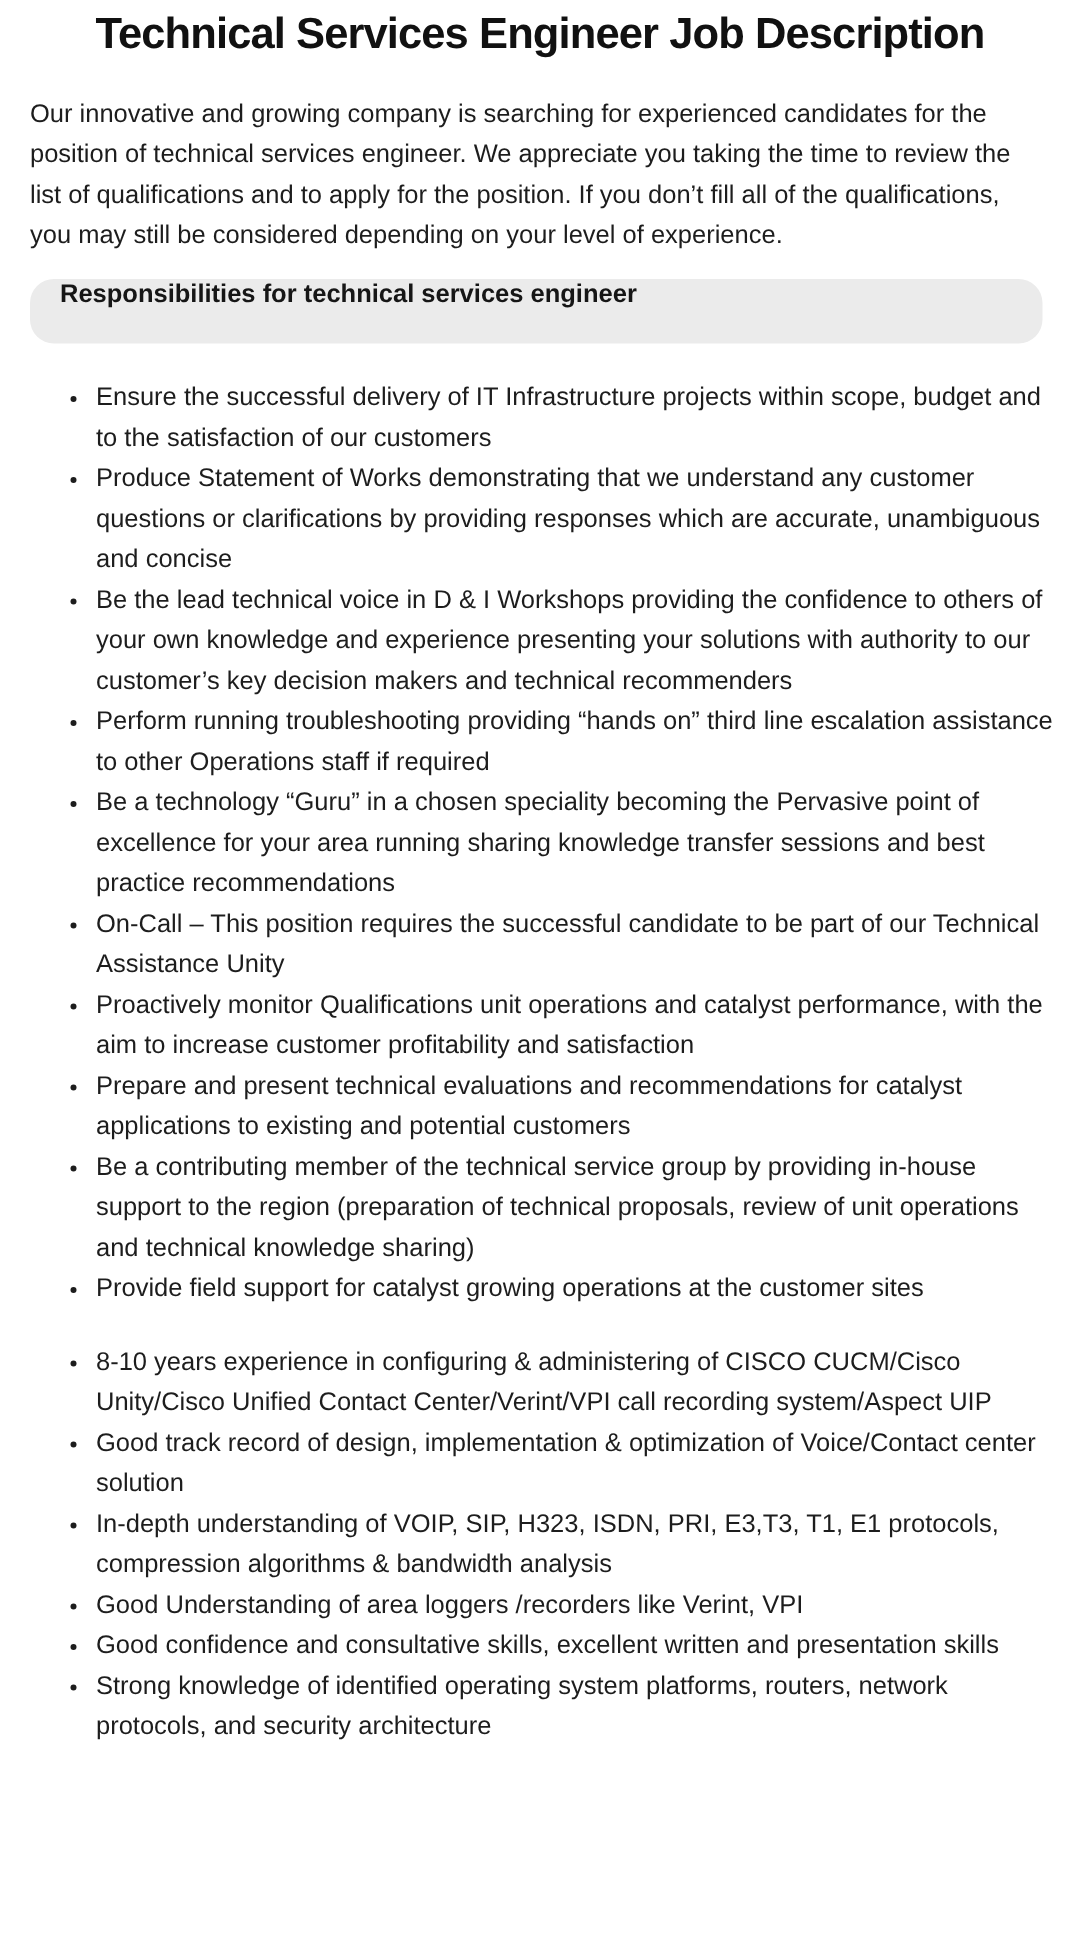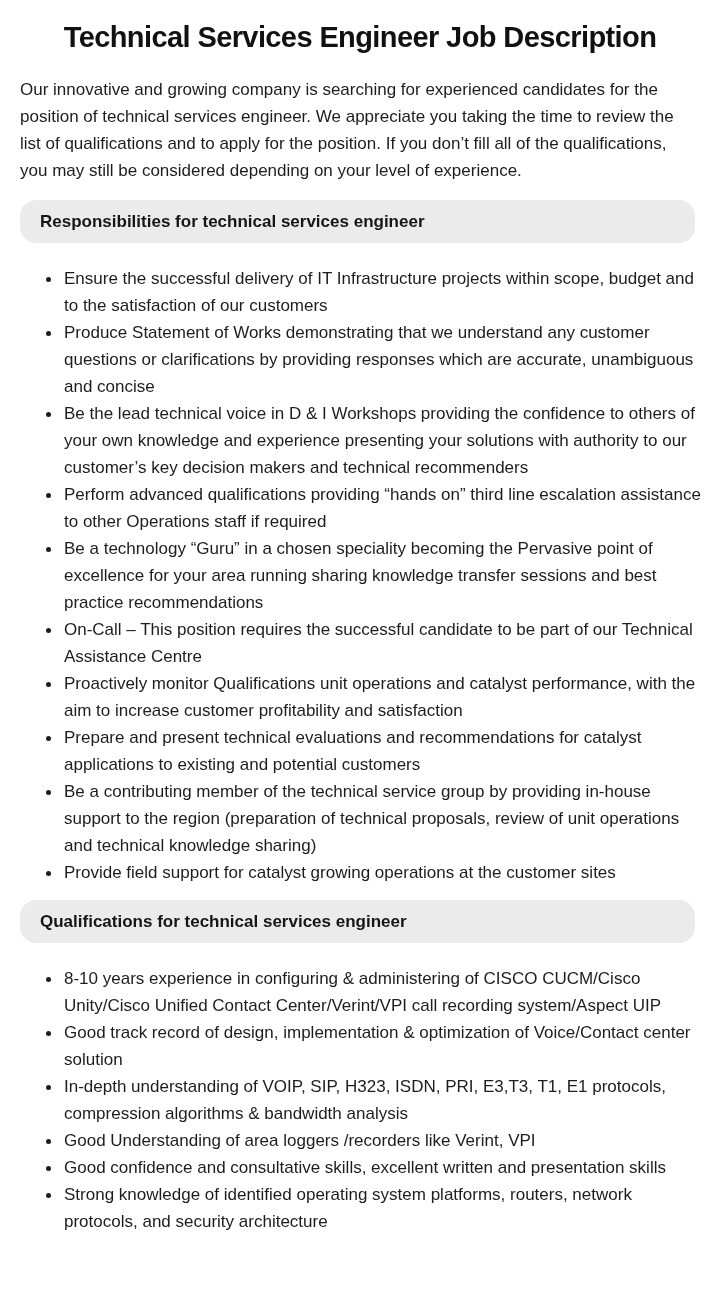--- a/index.html
+++ b/index.html
@@ -14,41 +14,40 @@
   }
   .page {
     position: relative;
     width: 720px;
     height: 1300px;
     overflow: hidden;
     background: #ffffff;
   }
   .title {
     margin: 0;
-    padding-top: 20px;
+    padding-top: 6px;
     text-align: center;
     font-size: 29px;
     line-height: 35px;
     font-weight: 700;
     letter-spacing: -0.6px;
     color: #111111;
     white-space: nowrap;
   }
   .intro {
     margin: 21px 22px 16px 20px;
     font-size: 17px;
     line-height: 27px;
     color: #1d1d1d;
   }
   .section-bar {
     margin: 13px 25px 0 20px;
     height: 43px;
     background: #ebebeb;
     display: flex;
-    align-items: center;
     padding-left: 20px;
     border-radius: 16px;
   }
   .section-bar .section-heading {
     font-size: 17px;
     font-weight: 700;
     color: #161616;
   }
   .bar-qualifications { margin-top: 14px; }
   ul.bullets {
@@ -78,32 +77,29 @@
   <p class="intro">Our innovative and growing company is searching for experienced candidates for the position of technical services engineer. We appreciate you taking the time to review the list of qualifications and to apply for the position. If you don’t fill all of the qualifications, you may still be considered depending on your level of experience.</p>
 
   <div class="section-bar bar-responsibilities">
     <span class="section-heading">Responsibilities for technical services engineer</span>
   </div>
 
   <ul class="bullets">
     <li>Ensure the successful delivery of IT Infrastructure projects within scope, budget and to the satisfaction of our customers</li>
     <li>Produce Statement of Works demonstrating that we understand any customer questions or clarifications by providing responses which are accurate, unambiguous and concise</li>
     <li>Be the lead technical voice in D &amp; I Workshops providing the confidence to others of your own knowledge and experience presenting your solutions with authority to our customer’s key decision makers and technical recommenders</li>
-    <li>Perform advanced qualifications providing “hands on” third line escalation assistance to other Operations staff if required</li>
+    <li>Perform running troubleshooting providing “hands on” third line escalation assistance to other Operations staff if required</li>
     <li>Be a technology “Guru” in a chosen speciality becoming the Pervasive point of excellence for your area running sharing knowledge transfer sessions and best practice recommendations</li>
-    <li>On-Call – This position requires the successful candidate to be part of our Technical Assistance Centre</li>
+    <li>On-Call – This position requires the successful candidate to be part of our Technical Assistance Unity</li>
     <li>Proactively monitor Qualifications unit operations and catalyst performance, with the aim to increase customer profitability and satisfaction</li>
     <li>Prepare and present technical evaluations and recommendations for catalyst applications to existing and potential customers</li>
     <li>Be a contributing member of the technical service group by providing in-house support to the region (preparation of technical proposals, review of unit operations and technical knowledge sharing)</li>
     <li>Provide field support for catalyst growing operations at the customer sites</li>
   </ul>
 
-  <div class="section-bar bar-qualifications">
-    <span class="section-heading">Qualifications for technical services engineer</span>
-  </div>
 
   <ul class="bullets">
     <li>8-10 years experience in configuring &amp; administering of CISCO CUCM/Cisco Unity/Cisco Unified Contact Center/Verint/VPI call recording system/Aspect UIP</li>
     <li>Good track record of design, implementation &amp; optimization of Voice/Contact center solution</li>
     <li>In-depth understanding of VOIP, SIP, H323, ISDN, PRI, E3,T3, T1, E1 protocols, compression algorithms &amp; bandwidth analysis</li>
     <li>Good Understanding of area loggers /recorders like Verint, VPI</li>
     <li>Good confidence and consultative skills, excellent written and presentation skills</li>
     <li>Strong knowledge of identified operating system platforms, routers, network protocols, and security architecture</li>
   </ul>
 

